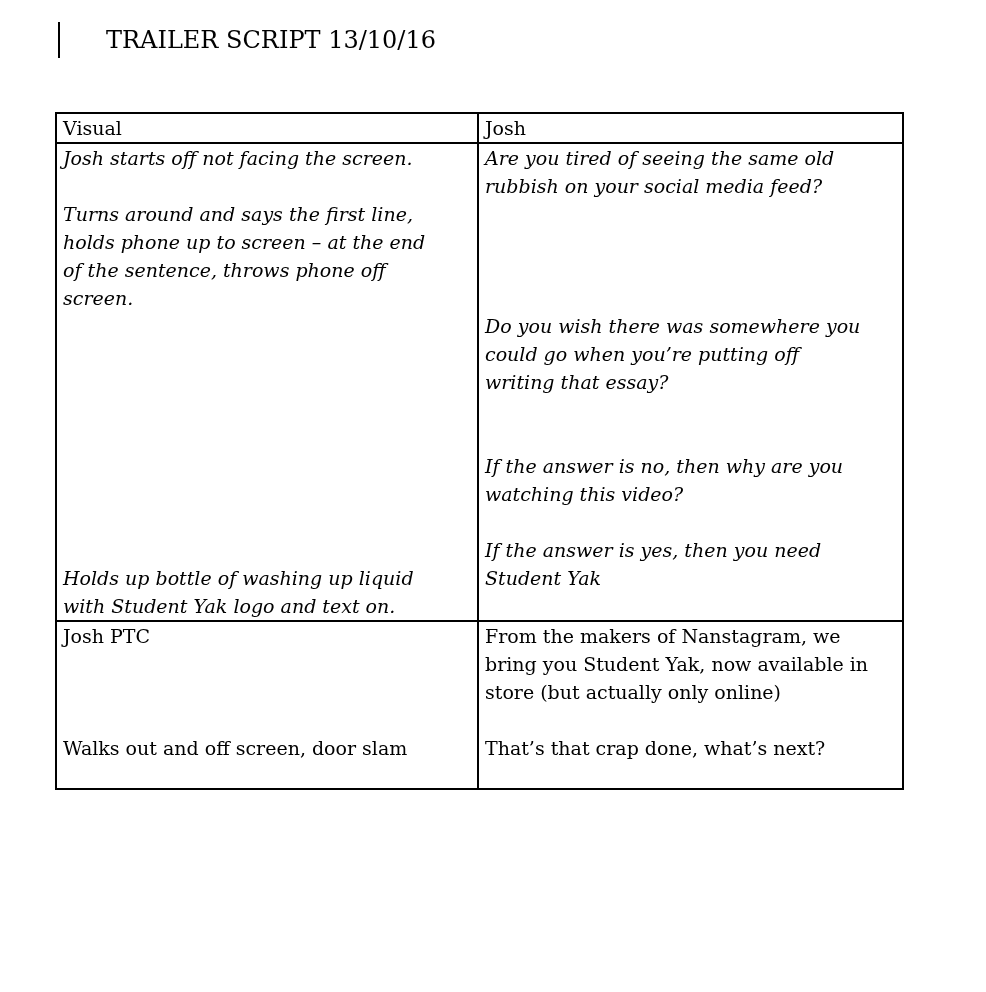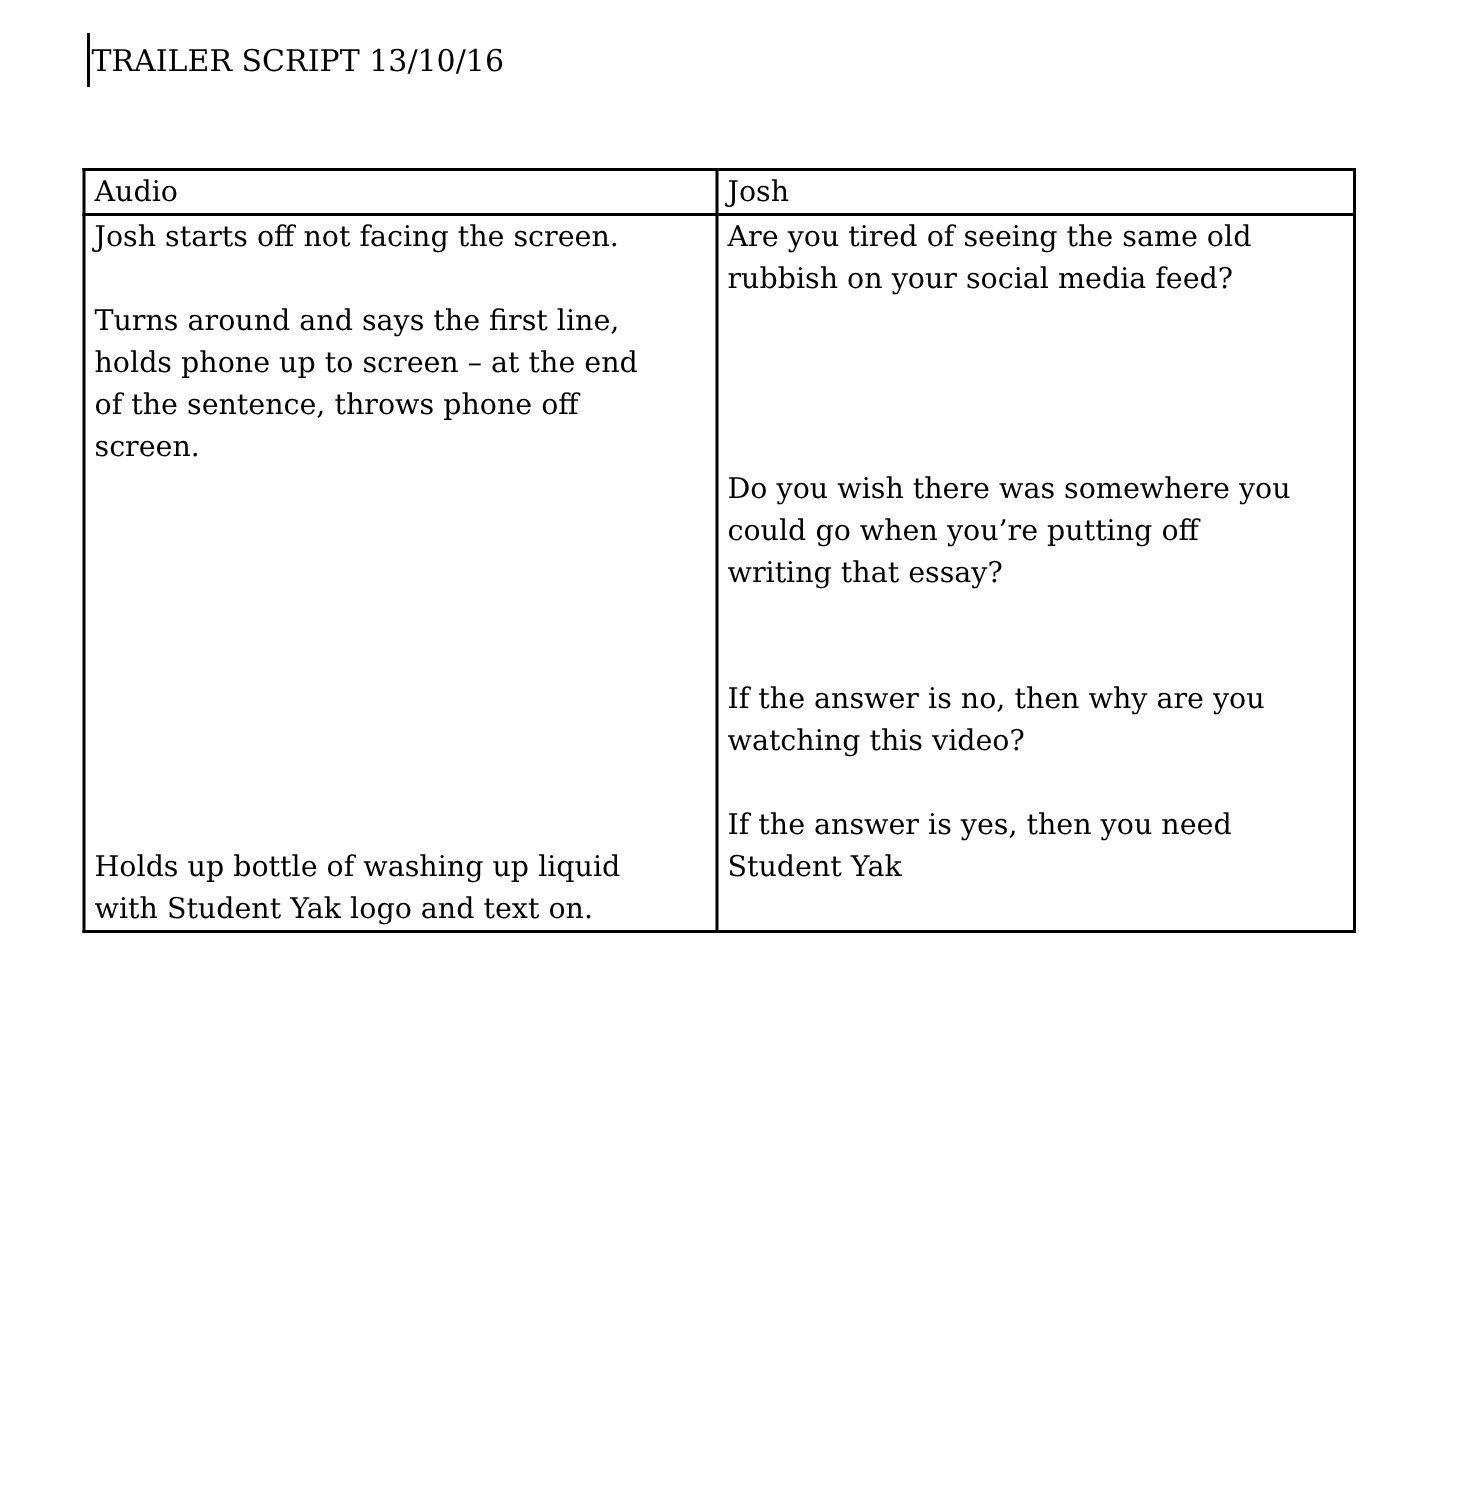--- a/index.html
+++ b/index.html
@@ -23,23 +23,24 @@
     align-items: center;
   }
   .caret {
     width: 2px;
     height: 36px;
     background: #000000;
     margin-right: 1px;
     flex: 0 0 auto;
   }
   .doc-title {
-    font-size: 20px;
+    font-size: 24px;
     line-height: 36px;
     white-space: pre;
+    margin-left: 45px;
   }
   table.script-table {
     position: absolute;
     left: 55px;
     top: 112px;
     width: 847px;
     border-collapse: collapse;
     table-layout: fixed;
   }
   .script-table th,
@@ -48,42 +49,42 @@
     vertical-align: top;
     text-align: left;
     font-weight: normal;
     font-size: 19px;
     line-height: 28px;
     padding: 0 6px;
     white-space: pre;
     overflow: hidden;
   }
   .script-table th { height: 26px; }
-  .row-1 td { height: 476px; }
+  .row-1 td { height: 476px; font-style: italic; }
   .row-2 td { height: 138px; }
   .row-3 td { height: 166px; }
   .col-visual { width: 422px; }
   .col-audio  { width: 425px; }
 </style>
 </head>
 <body>
 
 <div class="title-wrap">
   <div class="caret"></div>
   <span class="doc-title">TRAILER SCRIPT 13/10/16</span>
 </div>
 
 <table class="script-table">
   <colgroup>
     <col class="col-visual">
     <col class="col-audio">
   </colgroup>
   <thead>
     <tr>
-      <th>Audio</th>
+      <th>Visual</th>
       <th>Josh</th>
     </tr>
   </thead>
   <tbody>
     <tr class="row-1">
       <td>Josh starts off not facing the screen.
 
 Turns around and says the first line,
 holds phone up to screen – at the end
 of the sentence, throws phone off
@@ -109,14 +110,26 @@
 could go when you’re putting off
 writing that essay?
 
 
 If the answer is no, then why are you
 watching this video?
 
 If the answer is yes, then you need
 Student Yak</td>
     </tr>
+    <tr class="row-3">
+      <td>Josh PTC
+
+
+
+Walks out and off screen, door slam</td>
+      <td>From the makers of Nanstagram, we
+bring you Student Yak, now available in
+store (but actually only online)
+
+That’s that crap done, what’s next?</td>
+    </tr>
   </tbody>
 </table>
 
 </body></html>

